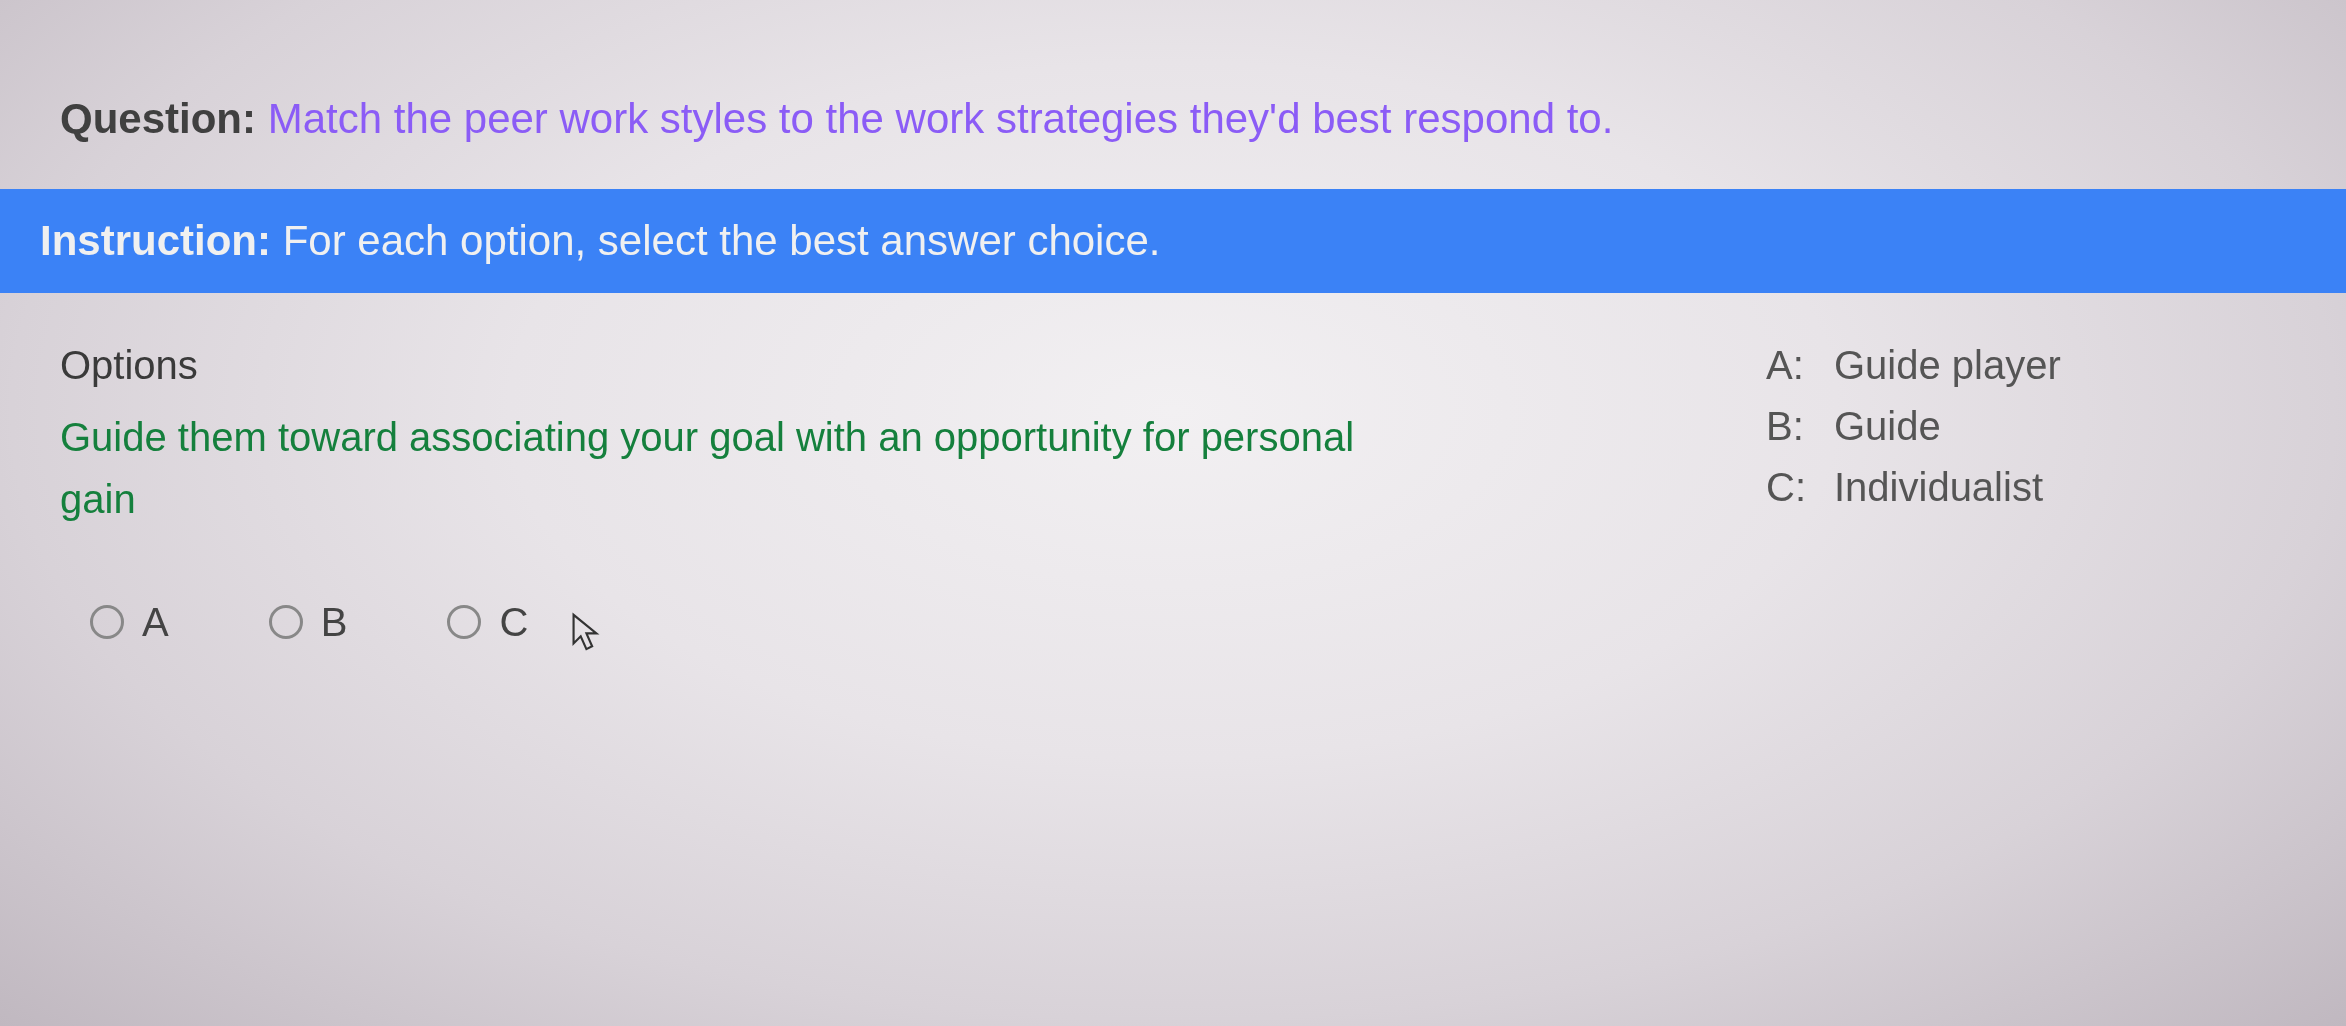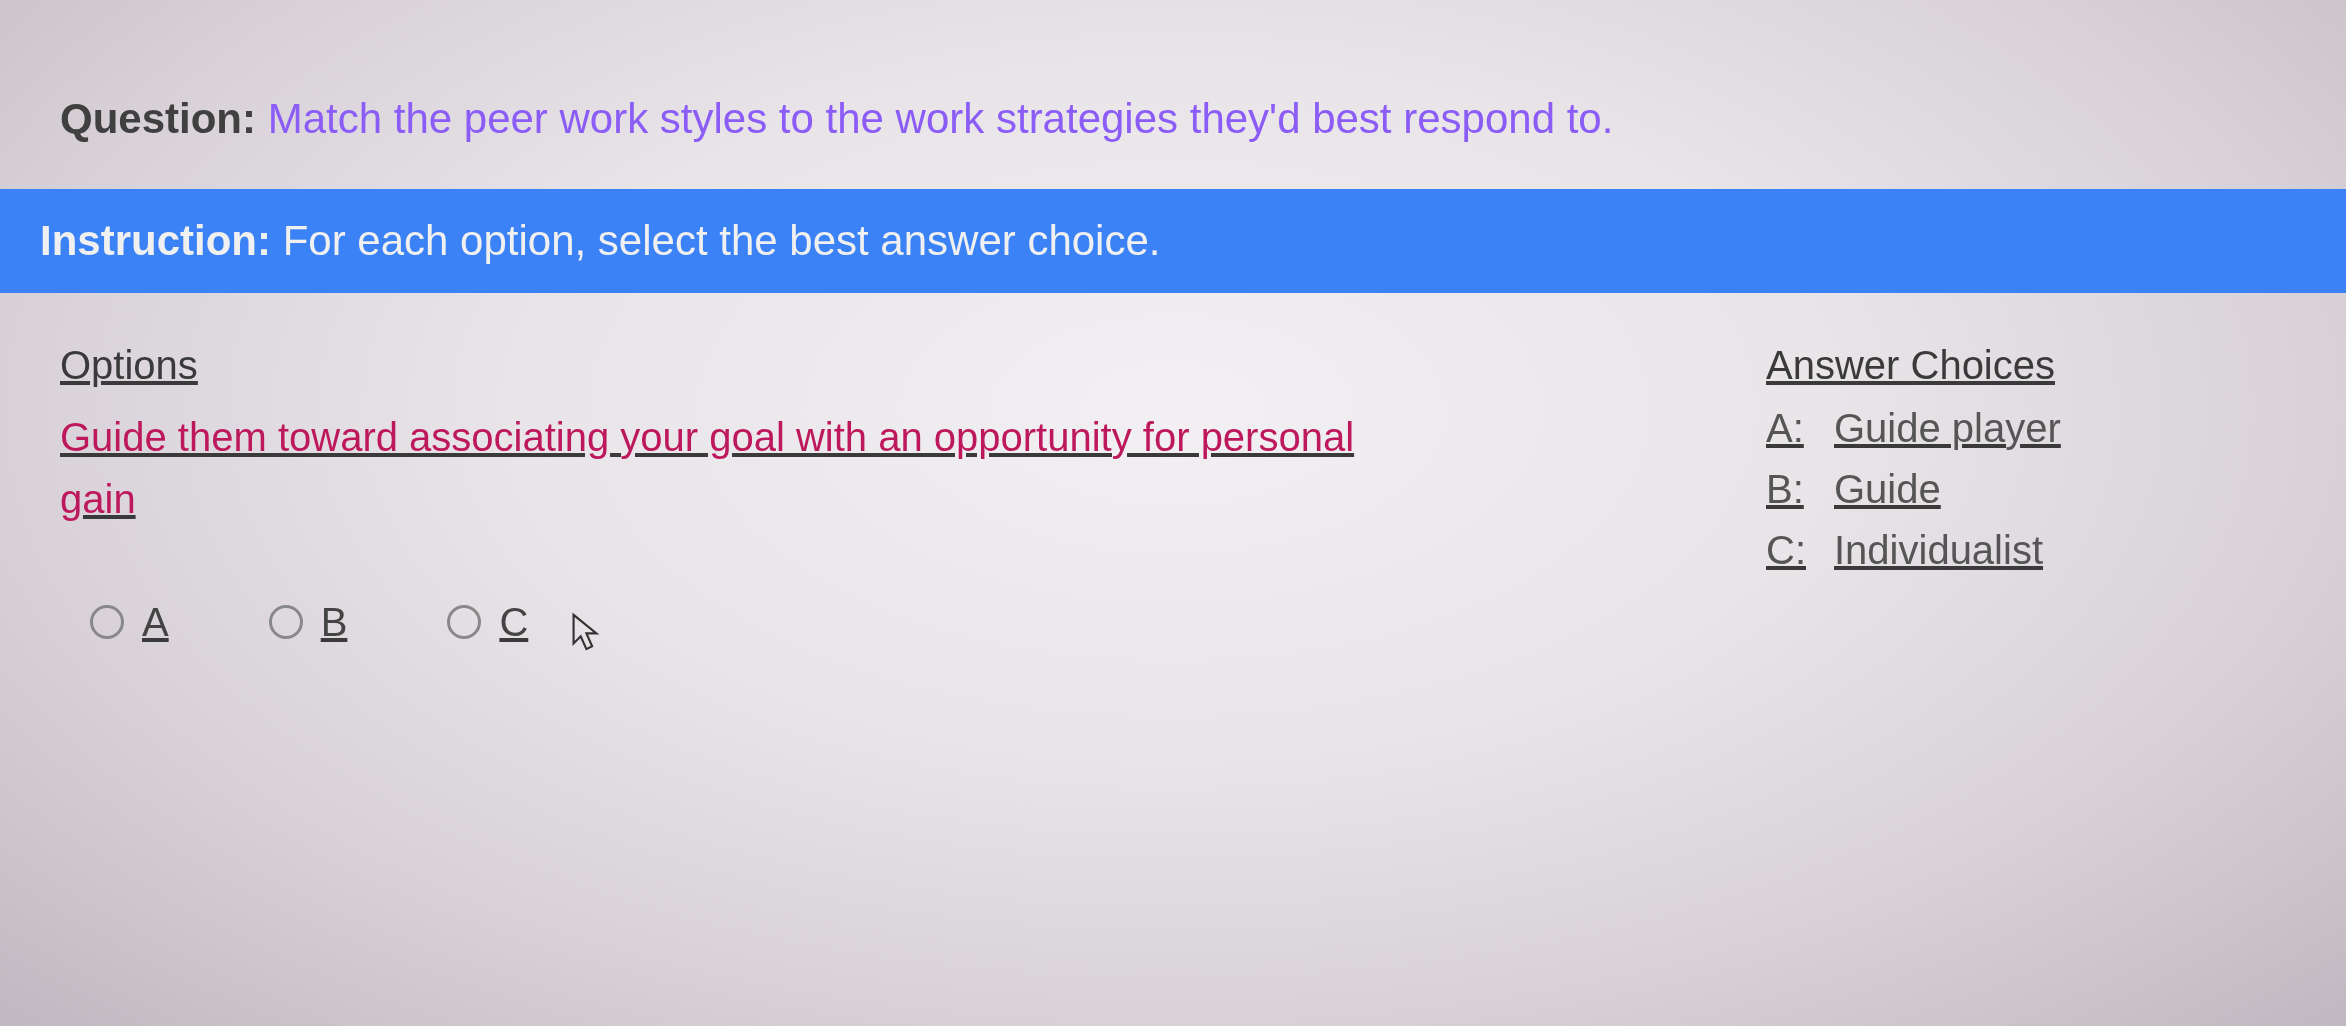--- a/index.html
+++ b/index.html
@@ -33,37 +33,36 @@
     padding: 28px 40px;
     font-size: 42px;
     margin-bottom: 50px;
   }
   .instruction-label { font-weight: 600; }
   .instruction-text { font-weight: 400; }
   .content {
     display: flex;
     flex-direction: row;
     padding: 0 60px;
-    text-decoration: underline;
   }
   .options-col {
     flex: 1 1 60%;
   }
   .answers-col {
     flex: 0 0 520px;
   }
   .section-heading {
     font-size: 40px;
     font-weight: 400;
     color: #3a3a3a;
     margin-bottom: 18px;
   }
   .option-text {
     font-size: 40px;
-    color: #be185d;
+    color: #15803d;
     line-height: 1.55;
     margin-bottom: 70px;
     max-width: 1300px;
   }
   .choice-row {
     font-size: 40px;
     color: #555;
     margin-bottom: 16px;
     display: flex;
     gap: 20px;
@@ -134,21 +133,20 @@
         </label>
         <span class="cursor">
           <svg viewBox="0 0 20 28">
             <path d="M2 2 L2 22 L7 17 L11 26 L15 24 L11 15 L18 15 Z" fill="none" stroke="#333" stroke-width="1.5"></path>
           </svg>
         </span>
       </div>
     </div>
 
     <div class="answers-col">
-      <div class="section-heading">Answer Choices</div>
       <div class="choice-row">
         <span class="choice-key">A:</span>
         <span>Guide player</span>
       </div>
       <div class="choice-row">
         <span class="choice-key">B:</span>
         <span>Guide</span>
       </div>
       <div class="choice-row">
         <span class="choice-key">C:</span>

